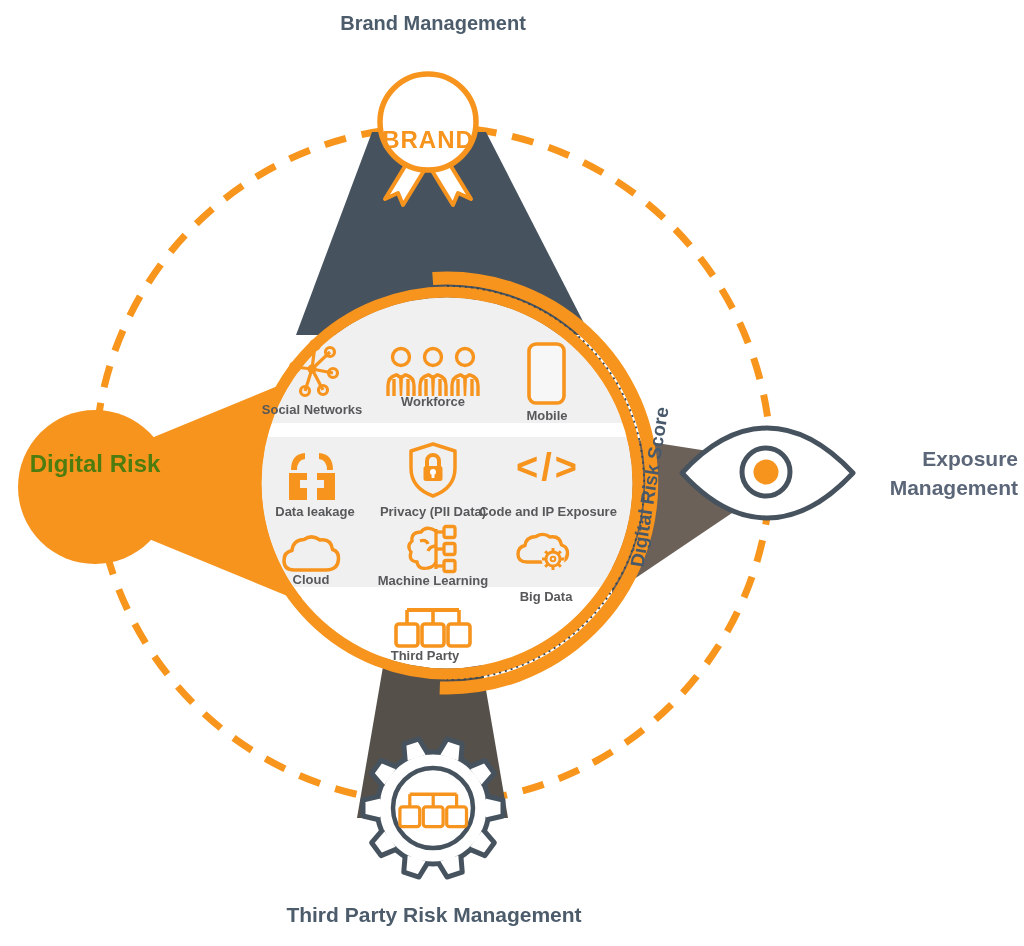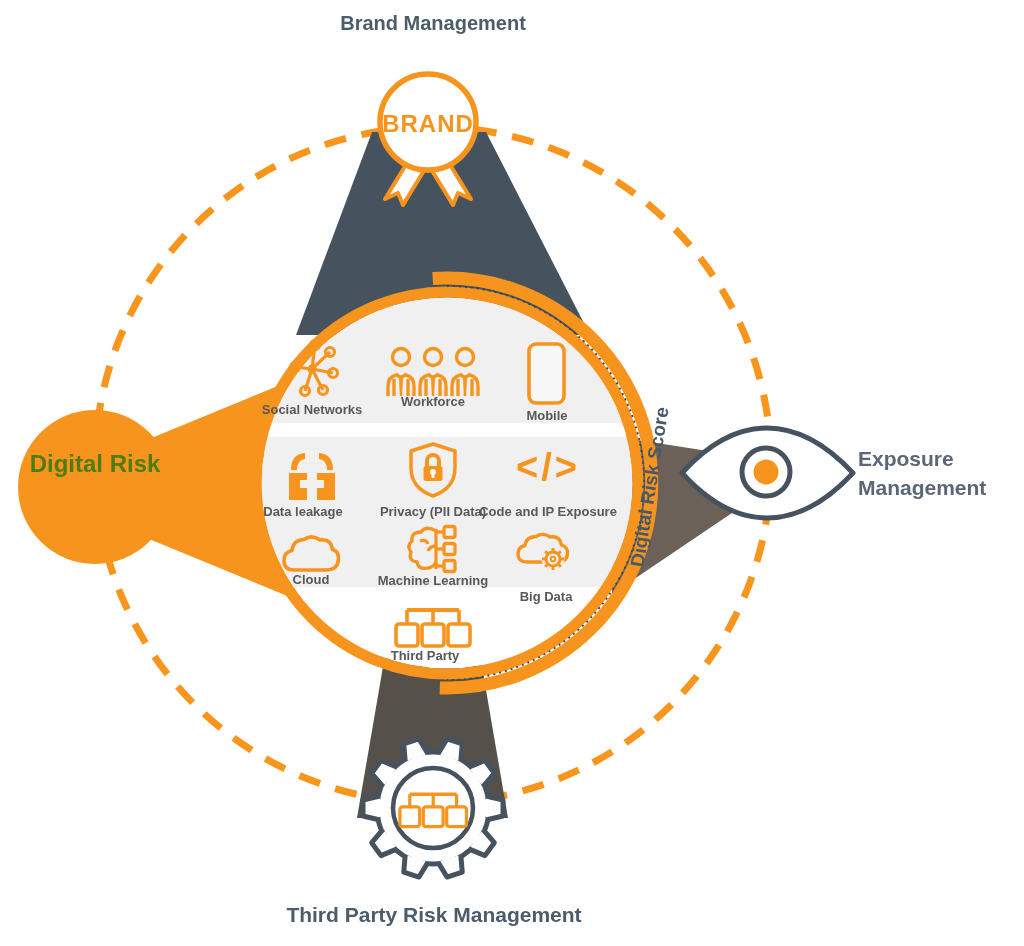--- a/index.html
+++ b/index.html
@@ -2,23 +2,23 @@
 <html><head>
 <meta charset="utf-8">
 <style>
   html,body{margin:0;padding:0;background:#fff;}
   body{width:1024px;height:946px;position:relative;overflow:hidden;
        font-family:"Liberation Sans","DejaVu Sans",sans-serif;}
   #stage{position:absolute;left:0;top:0;width:892px;height:946px;}
   svg.layer{position:absolute;left:0;top:0;}
   .txt{position:absolute;font-weight:bold;}
   .heading{color:#4C5C6B;font-size:20px;text-align:center;}
-  .heading-left{color:#5B6678;font-size:21px;line-height:29px;text-align:left;}
+  .heading-left{color:#5B6678;font-size:21px;line-height:29px;text-align:right;}
   .item-label{font-size:13px;color:#57585A;text-align:center;width:170px;}
-  .badge-label{color:#F7941E;font-size:24px;letter-spacing:1px;text-align:center;width:120px;}
+  .badge-label{color:#F7941E;font-size:24px;letter-spacing:1px;text-align:center;width:120px;margin-top:16px;}
   .drp-label{color:#4d7c0f;font-size:24px;line-height:31px;text-align:center;width:150px;}
   .risk-score{color:#47596B;font-size:19px;width:220px;text-align:center;
               transform:rotate(-81deg);transform-origin:center center;}
   .code-glyph{color:#F7941E;font-size:38px;letter-spacing:3px;text-align:center;width:150px;}
 </style>
 </head>
 <body>
 
 <div id="stage">
 
@@ -206,21 +206,21 @@
 
 <div class="txt drp-label" style="left:20px;top:448px;">
   <span style="display:block;">Digital Risk</span>
 </div>
 
 <div class="txt code-glyph" style="left:473px;top:446px;">&lt;/&gt;</div>
 
 <div class="txt item-label" style="left:227px;top:402px;">Social Networks</div>
 <div class="txt item-label" style="left:348px;top:394px;">Workforce</div>
 <div class="txt item-label" style="left:462px;top:408px;">Mobile</div>
-<div class="txt item-label" style="left:218px;top:504px;">Data leakage</div>
+<div class="txt item-label" style="left:230px;top:504px;">Data leakage</div>
 <div class="txt item-label" style="left:348px;top:504px;text-align:center;">Privacy (PII Data)</div>
 <div class="txt item-label" style="left:463px;top:504px;">Code and IP Exposure</div>
 <div class="txt item-label" style="left:226px;top:572px;">Cloud</div>
 <div class="txt item-label" style="left:348px;top:573px;">Machine Learning</div>
 <div class="txt item-label" style="left:461px;top:573px;margin-top:16px;">Big Data</div>
 <div class="txt item-label" style="left:340px;top:648px;">Third Party</div>
 
 </div>
 
 </body></html>

